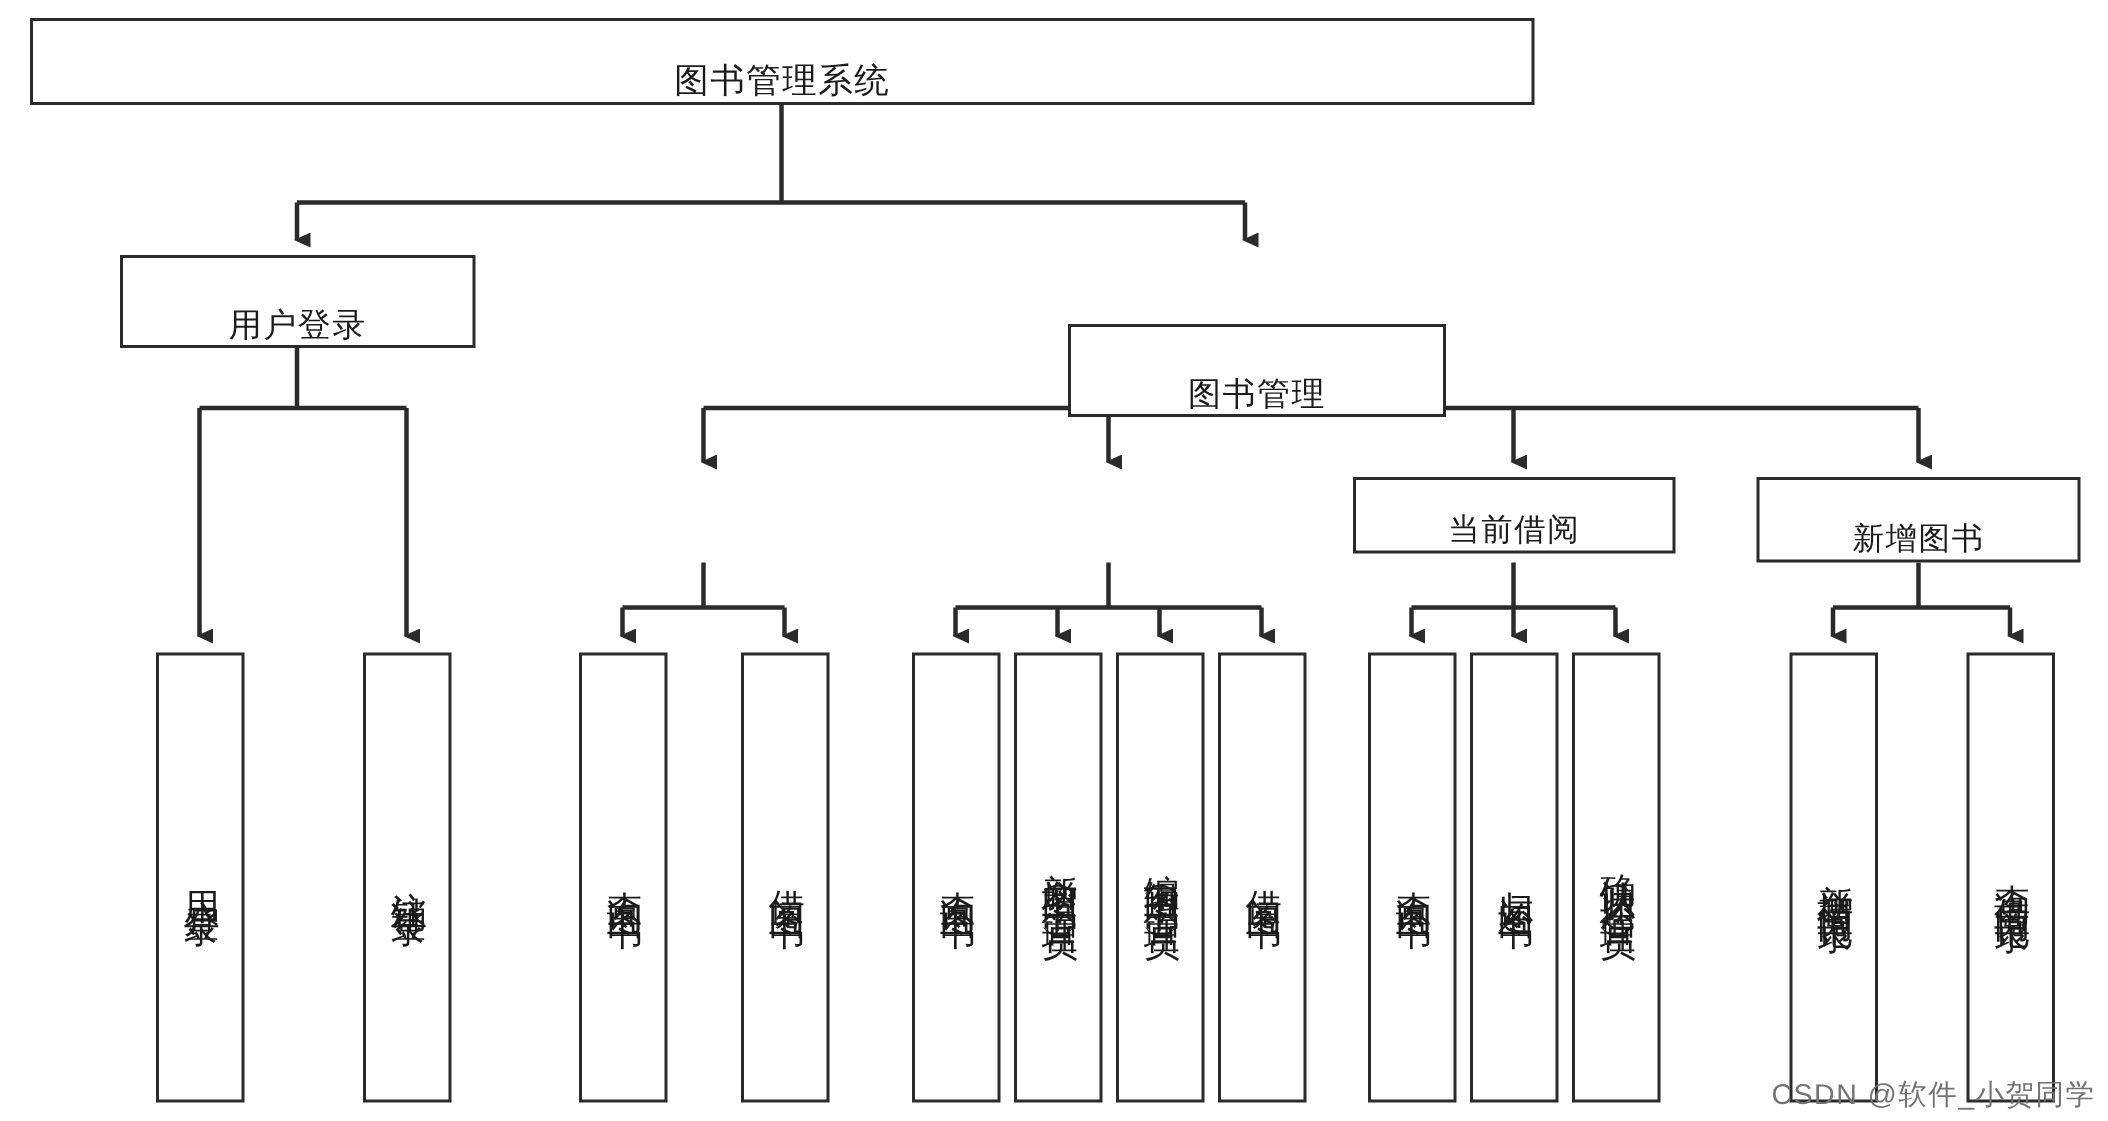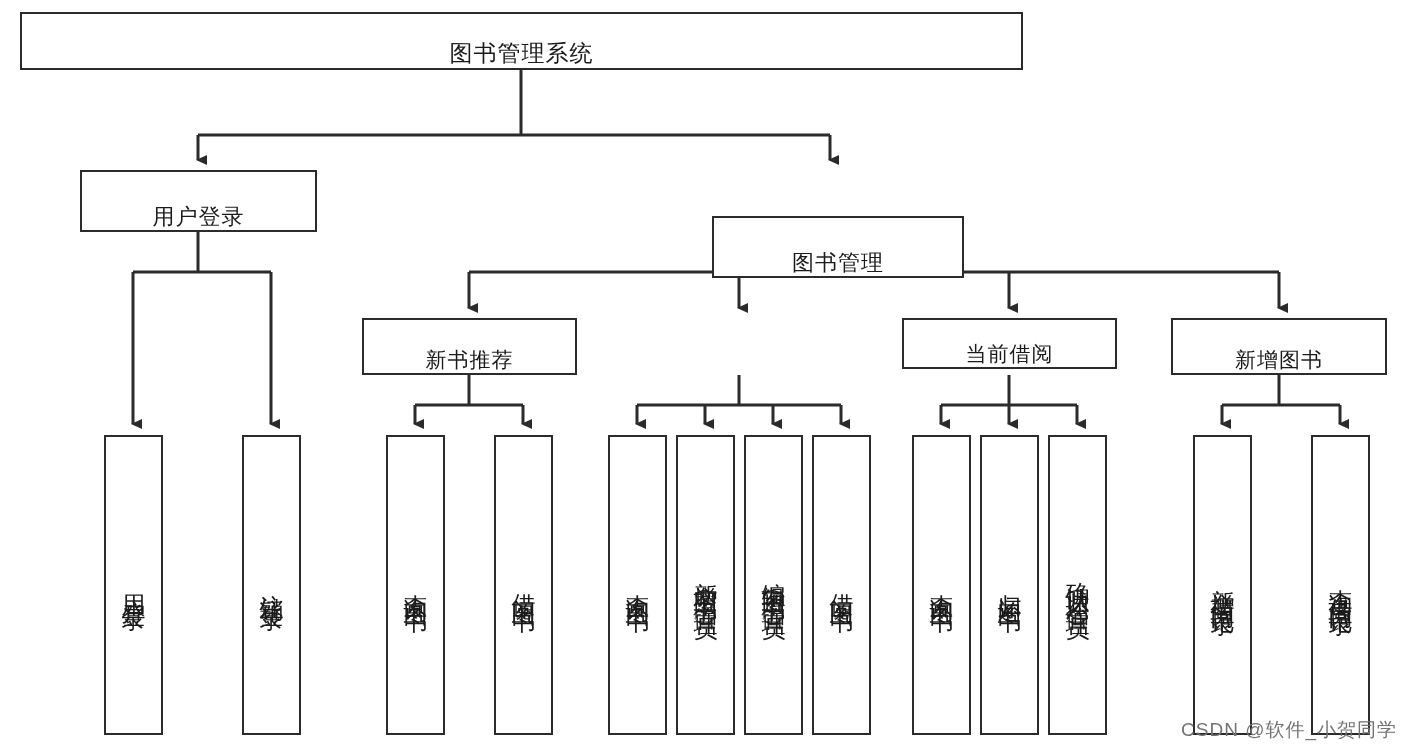--- a/index.html
+++ b/index.html
@@ -117,23 +117,20 @@
     <span class="lbl">图书管理系统</span>
   </div>
 
   <div class="node l2" style="left:80px;top:170px;width:237px;height:62px;">
     <span class="lbl">用户登录</span>
   </div>
   <div class="node l2" style="left:712px;top:170px;width:252px;height:62px;margin-top:46px;">
     <span class="lbl">图书管理</span>
   </div>
 
-  <div class="node l3" style="left:362px;top:318px;width:215px;height:57px;">
-    <span class="lbl">新书推荐</span>
-  </div>
   <div class="node l3" style="left:902px;top:318px;width:215px;height:51px;">
     <span class="lbl">当前借阅</span>
   </div>
   <div class="node l3" style="left:1171px;top:318px;width:216px;height:57px;">
     <span class="lbl">新增图书</span>
   </div>
 
   <div class="node leaf" style="left:104px;top:435px;width:59px;height:300px;">
     <span class="lbl">用户登录</span>
   </div>

